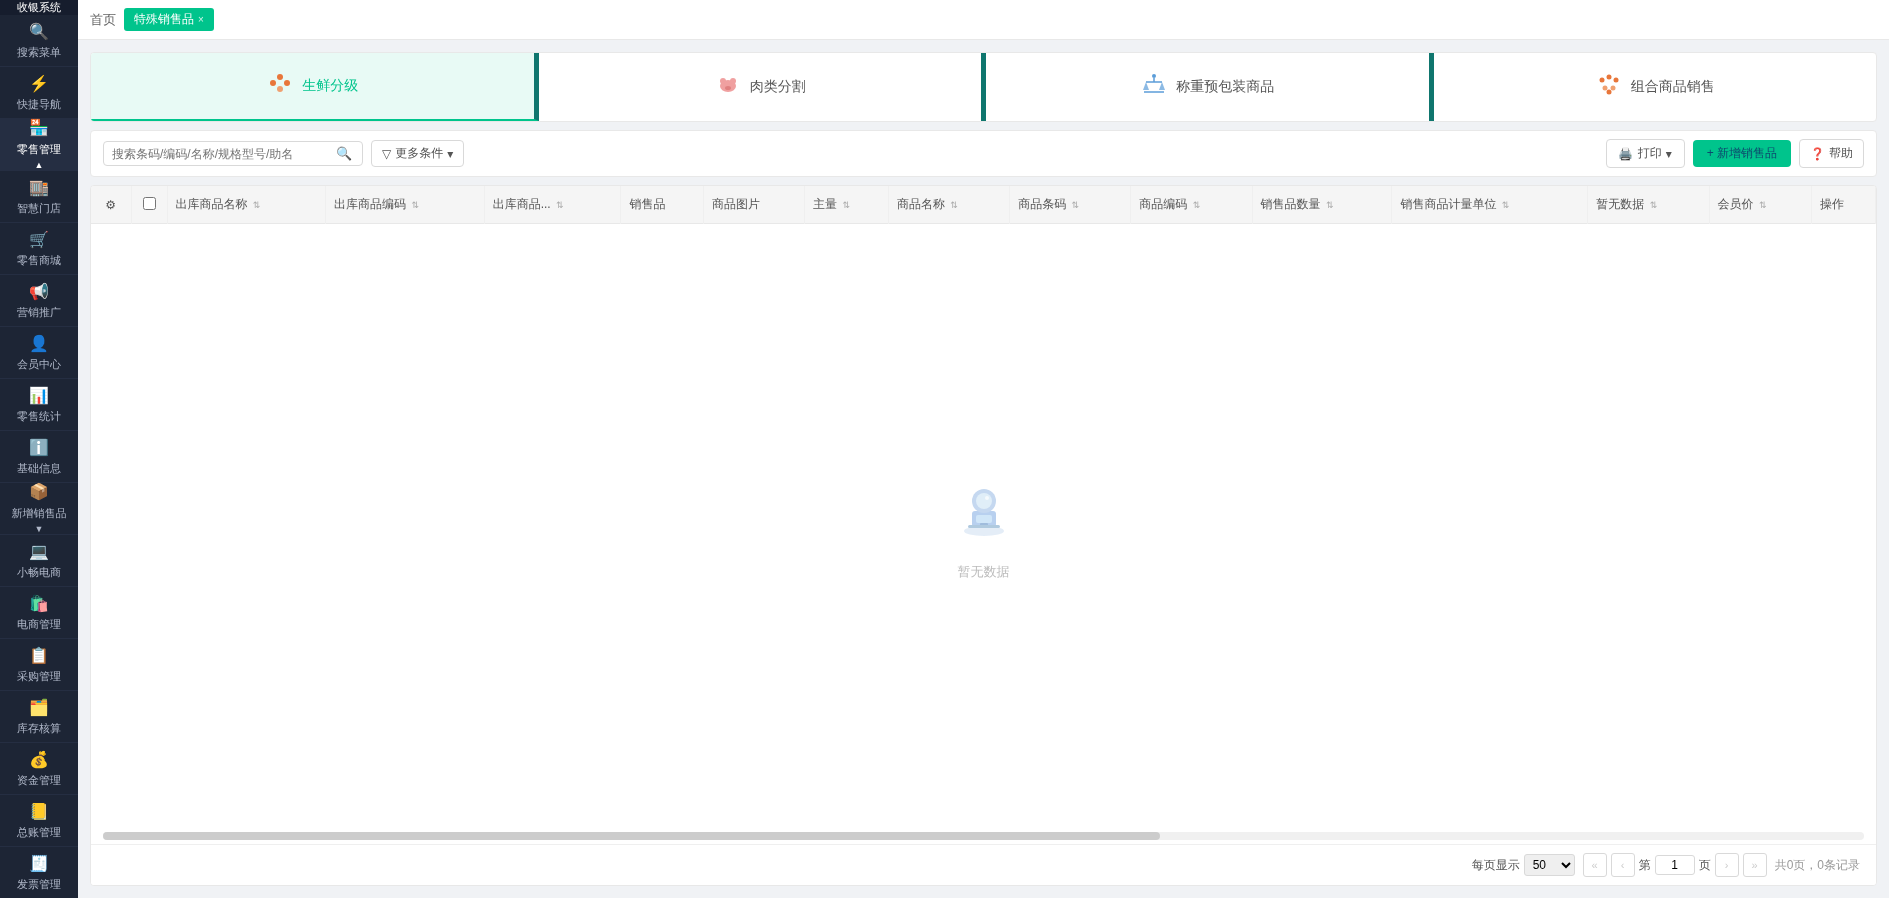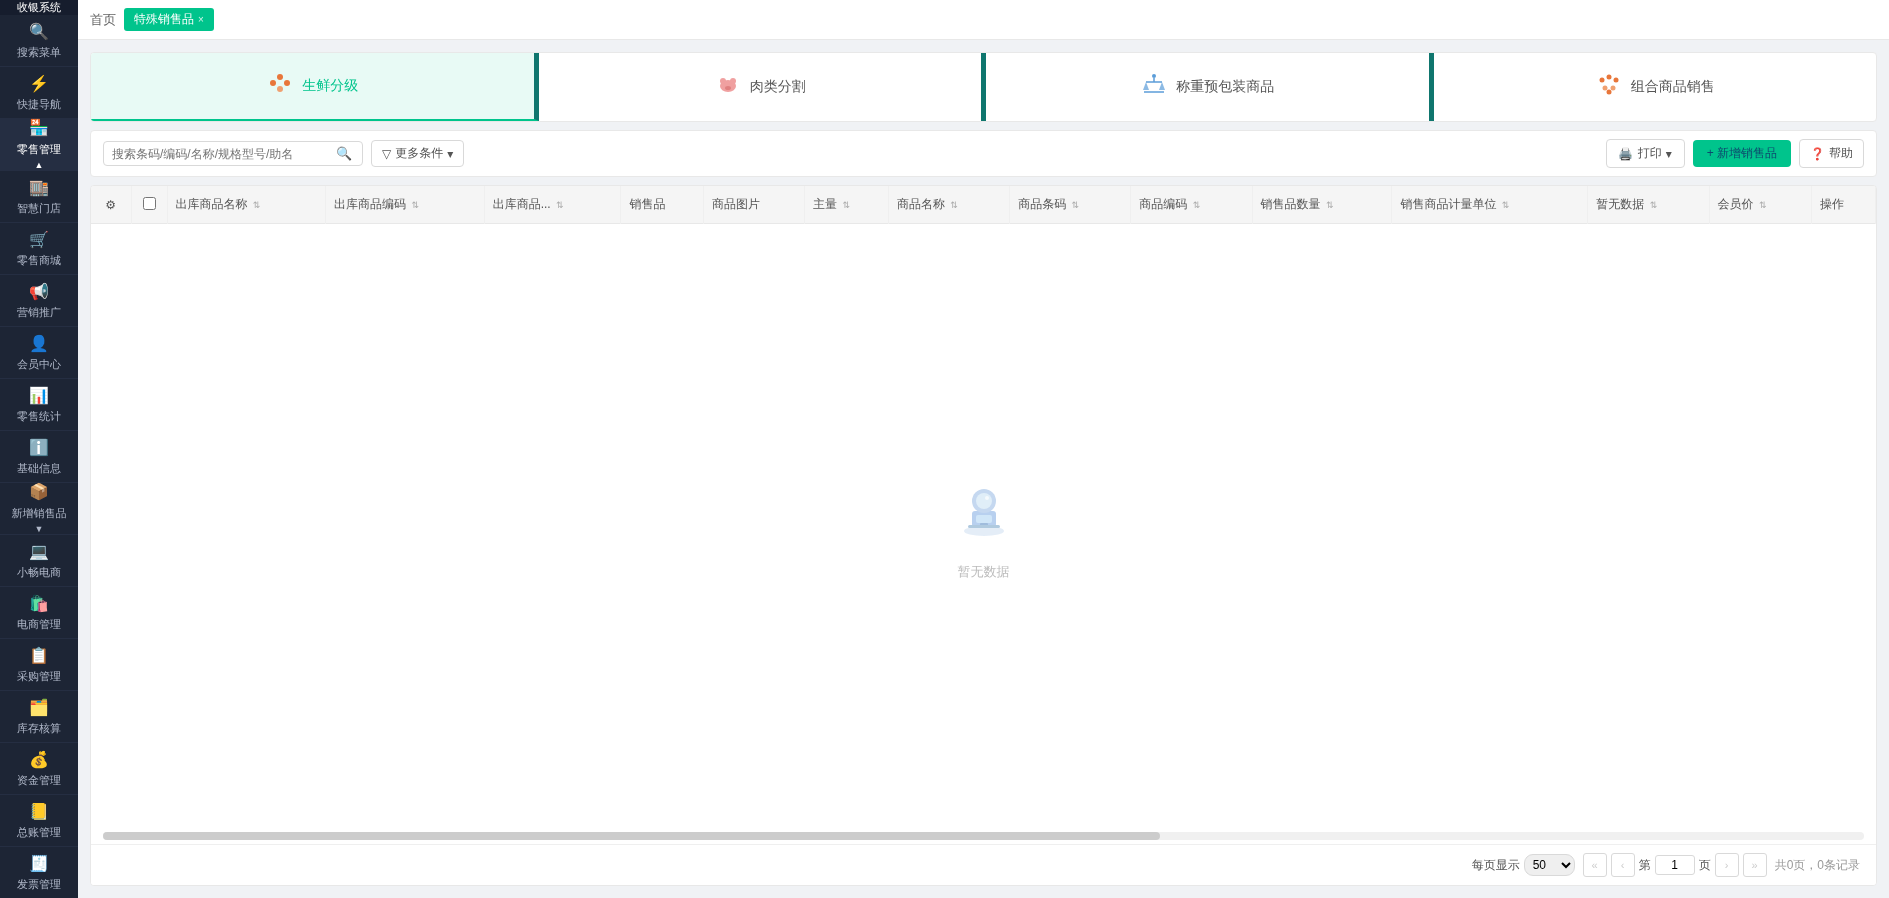--- a/index.html
+++ b/index.html
@@ -299,21 +299,21 @@
       font-size: 12px;
       color: #555;
     }
     .pagination .per-page {
       display: flex;
       align-items: center;
       gap: 4px;
     }
     .per-page select {
       border: 1px solid #d9d9d9;
-      border-radius: 9px;
+      border-radius: 3px;
       padding: 2px 4px;
       font-size: 12px;
       outline: none;
     }
     .page-controls {
       display: flex;
       align-items: center;
       gap: 4px;
     }
     .page-btn {

